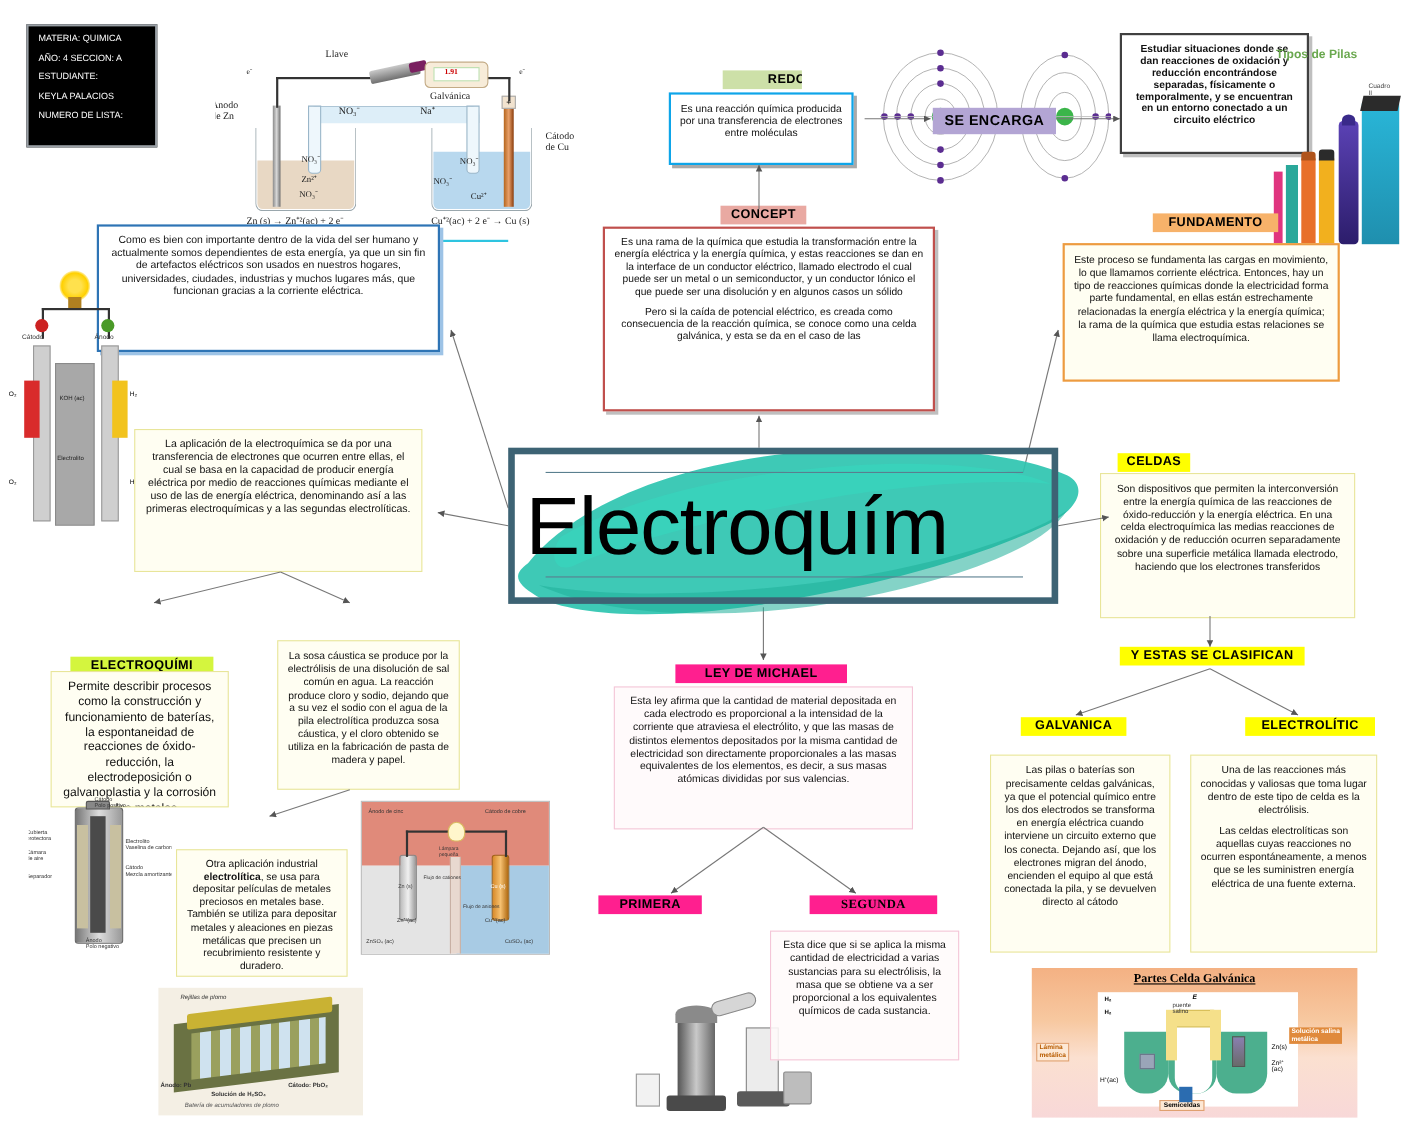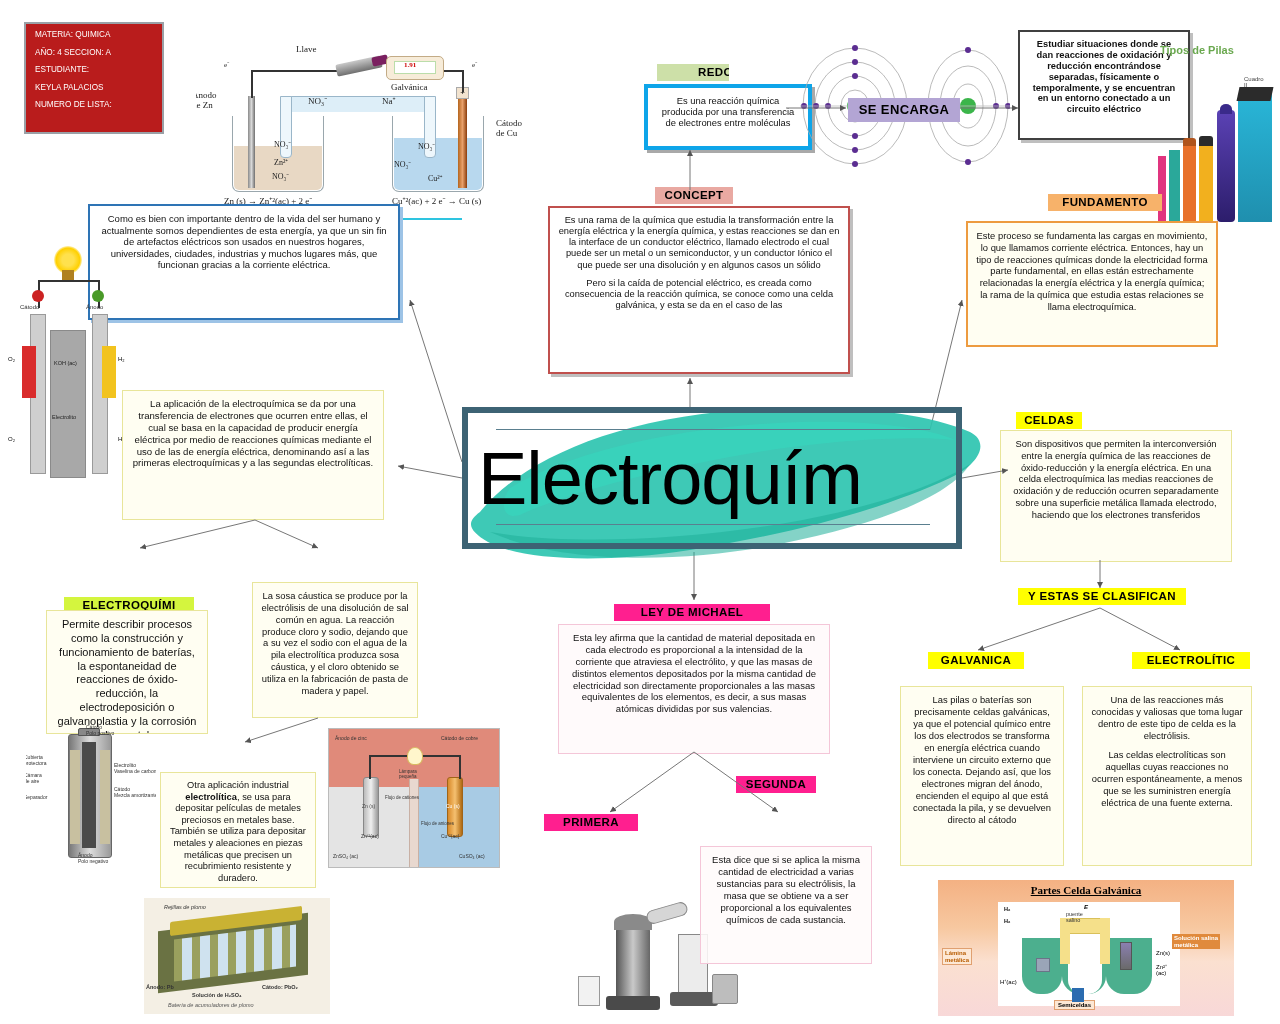--- a/index.html
+++ b/index.html
@@ -8,22 +8,22 @@
     background: #ffffff;
     font-family: "Liberation Sans", sans-serif;
     position: relative;
     overflow: hidden;
   }
   .canvas { position: relative; width: 1280px; height: 1024px; }
   .abs { position: absolute; }
 
   
   .infocard {
-    left: 24px; top: 22px; width: 140px; height: 112px;
-    background: #b91c1c; color: #fff;
+    left: 24px; top: 22px; width: 119px; height: 112px;
+    background: #000000; color: #fff;
     border: 2px solid #9aa0a6;
     padding: 7px 8px 0 9px;
     font-size: 8.2px; line-height: 1.05;
     overflow: hidden;
   }
   .infocard div { margin-bottom: 9px; white-space: nowrap; }
 
   
   .chip {
     font-weight: bold; font-size: 11.5px; letter-spacing: .4px;
@@ -39,21 +39,21 @@
   .chip-purple { background: #b3a5d4; font-size: 13px; color:#000; }
 
   
   .tbox {
     background: #fffef2; font-size: 9.3px; line-height: 1.17;
     text-align: center; color: #111; padding: 7px 8px;
     overflow: hidden;
   }
   .tbox p + p { margin-top: 7px; }
   .b-blue   { background:#fff; border: 2px solid #2e74b5; box-shadow: 3px 3px 0 #9dc3e6; }
-  .b-green  { background:#fff; border: 4px solid #0ea5e9; box-shadow: 3px 3px 0 #a9a9a9; margin-left: 36px; }
+  .b-green  { background:#fff; border: 2px solid #0ea5e9; box-shadow: 3px 3px 0 #a9a9a9; }
   .b-red    { background:#fff; border: 2px solid #c0504d; box-shadow: 3px 3px 0 #bfbfbf; }
   .b-orange { background:#fffef2; border: 2px solid #ed9b40; }
   .b-purple { background:#fff; border: 2px solid #404040; box-shadow: 3px 3px 0 #bfbfbf; font-weight: bold; }
   .b-yell   { background:#fffef2; border: 1px solid #e8e59a; }
   .b-pinkl  { background:#fffafb; border: 1px solid #f4c6d8; }
 
   
   .center-frame {
     left: 462px; top: 407px; width: 500px; height: 142px;
     border: 6px solid #3d6374; background: transparent;
@@ -382,21 +382,21 @@
     <div style="position:absolute;left:54px;top:24px;width:38px;height:16px;background:#8a8a8a;border-radius:50% 50% 0 0;"></div>
     <div style="position:absolute;left:86px;top:16px;width:42px;height:14px;background:#d6d6d6;border:1px solid #888;border-radius:8px;transform:rotate(-16deg);"></div>
     <div style="position:absolute;left:118px;top:44px;width:30px;height:62px;border:1px solid #888;background:#ececec;"></div>
     <div style="position:absolute;left:110px;top:102px;width:48px;height:14px;background:#5a5a5a;border-radius:3px;"></div>
     <div style="position:absolute;left:152px;top:84px;width:26px;height:30px;background:#bdbdbd;border:1px solid #888;border-radius:2px;"></div>
     <div style="position:absolute;left:18px;top:86px;width:22px;height:30px;border:1px solid #999;background:#f2f2f2;"></div>
   </div>
 
   <div class="abs chip chip-magenta" style="left:544px;top:814px;width:94px;">PRIMERA</div>
 
-  <div class="abs chip chip-magenta" style="left:736px;top:776px;width:80px;">SEGUNDA</div>
+  <div class="abs chip chip-magenta" style="left:736px;top:814px;width:116px;font-family:Liberation Serif, serif;">SEGUNDA</div>
   <div class="abs tbox b-pinkl" style="left:700px;top:846px;width:172px;height:118px;font-size:9.5px;line-height:1.26;background:rgba(255,250,251,0.88);">Esta dice que si se aplica la misma cantidad de electricidad a varias sustancias para su electrólisis, la masa que se obtiene va a ser proporcional a los equivalentes químicos de cada sustancia.</div>
 
   <div class="abs chip chip-yellow" style="left:1018px;top:588px;width:168px;">Y ESTAS SE CLASIFICAN</div>
 
   <div class="abs chip chip-yellow" style="left:928px;top:652px;width:96px;">GALVANICA</div>
   <div class="abs tbox b-yell" style="left:900px;top:686px;width:164px;height:180px;font-size:9.4px;line-height:1.28;">Las pilas o baterías son precisamente celdas galvánicas, ya que el potencial químico entre los dos electrodos se transforma en energía eléctrica cuando interviene un circuito externo que los conecta. Dejando así, que los electrones migran del ánodo, encienden el equipo al que está conectada la pila, y se devuelven directo al cátodo</div>
 
   <div class="abs chip chip-yellow" style="left:1132px;top:652px;width:118px;">ELECTROLÍTIC</div>
   <div class="abs tbox b-yell" style="left:1082px;top:686px;width:170px;height:180px;font-size:9.4px;line-height:1.28;">
     <p>Una de las reacciones más conocidas y valiosas que toma lugar dentro de este tipo de celda es la electrólisis.</p>

